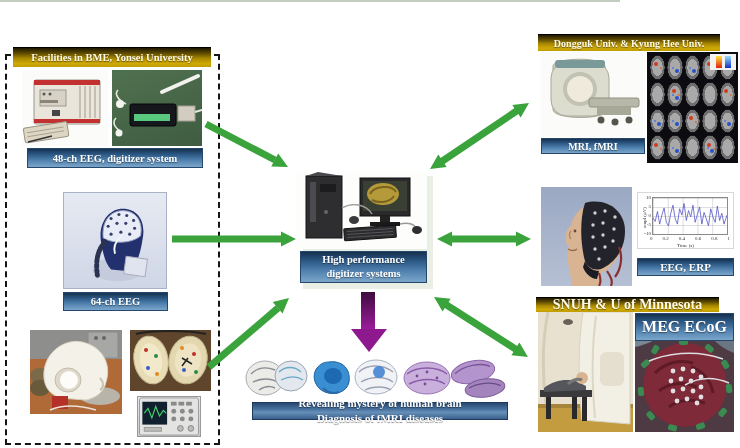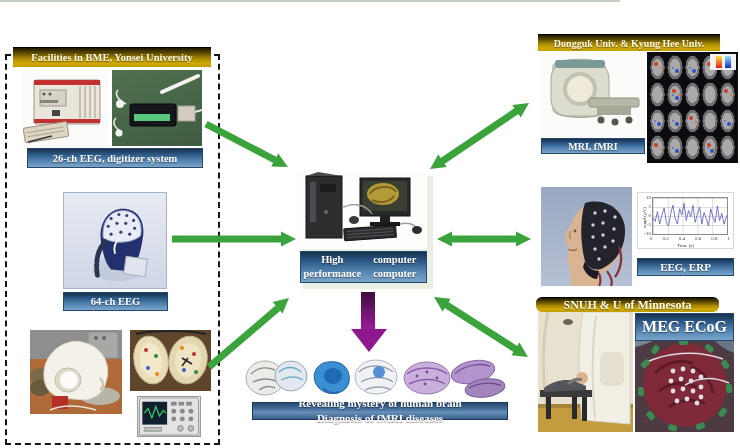--- a/index.html
+++ b/index.html
@@ -116,21 +116,21 @@
       <path d="M10,62 C2,58 0,52 4,48" stroke="#e8e8e2" stroke-width="1.6" fill="none"></path>
       <circle cx="7" cy="63" r="3.5" fill="#f4f4ee"></circle>
       <rect x="18" y="34" width="46" height="22" rx="2" fill="#15171c" stroke="#060708"></rect>
       <rect x="22" y="44" width="36" height="7" fill="#57c87e"></rect>
       <rect x="66" y="36" width="17" height="15" fill="#d2cdc0" stroke="#a39e8f"></rect>
       <path d="M83,42 L90,40" stroke="#e8e8e2" stroke-width="2"></path>
     </svg>
   </div>
 
   <div class="abs banner blue" style="left:27px;top:148px;width:176px;height:20px;font-size:10.5px;">
-    <span class="line">26-ch EEG, digitizer system</span>
+    <span class="line">48-ch EEG, digitizer system</span>
   </div>
 
   <div class="abs photo ph-64" style="left:63px;top:192px;width:104px;height:97px;">
     <svg viewBox="0 0 104 97">
       <ellipse cx="55" cy="78" rx="26" ry="12" fill="#c3cbdc"></ellipse>
       <path d="M38,52 C34,30 46,16 60,16 C76,16 84,30 80,48 C78,62 74,74 66,80 L48,78 C42,72 40,62 38,52 Z" fill="#23306e"></path>
       <path d="M40,46 C38,28 48,18 60,18 C74,18 81,30 78,44 C68,52 50,52 40,46 Z" fill="#e8ecf6" stroke="#9aa4c0"></path>
       <g fill="#39406e">
         <circle cx="48" cy="26" r="1.6"></circle>
           <circle cx="56" cy="22" r="1.6"></circle>
@@ -242,23 +242,23 @@
             <line x1="51" y1="61" x2="97" y2="61"></line>
             <line x1="51" y1="64" x2="97" y2="64"></line>
           </g>
       </g>
       <ellipse cx="58" cy="48" rx="5" ry="4" fill="#3a3a3e"></ellipse>
       <path d="M46,36 C56,30 70,32 76,42 M104,52 C112,50 118,52 120,56" stroke="#9a9a96" stroke-width="1.4" fill="none"></path>
       <ellipse cx="121" cy="58" rx="5" ry="4" fill="#2e2e30"></ellipse>
     </svg>
   </div>
 
-  <div class="abs banner blue" style="left:300px;top:251px;width:127px;height:32px;font-size:10.5px;flex-direction:row;line-height:14px;">
+  <div class="abs banner blue" style="left:300px;top:251px;width:127px;height:32px;font-size:10.5px;flex-direction:column;line-height:14px;">
     <span class="line">High performance</span>
-    <span class="line">computer computer</span>
+    <span class="line">digitizer systems</span>
   </div>
 
   <div class="abs banner gold" style="left:538px;top:34px;width:182px;height:17px;font-size:10px;">
     <span class="line">Dongguk Univ. &amp; Kyung Hee Univ.</span>
   </div>
 
   <div class="abs photo" style="left:541px;top:52px;width:104px;height:85px;background:#fbfbfa;">
     <svg viewBox="0 0 104 85">
       <path d="M12,14 C12,6 60,4 64,14 L66,58 C66,68 14,68 12,58 Z" fill="#cfcfc2" stroke="#a8a89a"></path>
       <rect x="10" y="10" width="58" height="54" rx="16" fill="#dcdccf" stroke="#a8a89a"></rect>
@@ -355,21 +355,21 @@
       <span>0.8</span>
       <span>1</span>
     </div>
     <div class="erp-xlabel">Time (s)</div>
   </div>
 
   <div class="abs banner blue" style="left:637px;top:258px;width:97px;height:18px;font-size:11px;">
     <span class="line">EEG, ERP</span>
   </div>
 
-  <div class="abs banner gold" style="left:536px;top:297px;width:183px;height:15px;font-size:12px;border-radius:6px;">
+  <div class="abs banner gold" style="left:536px;top:297px;width:183px;height:15px;font-size:14px;">
     <span class="line">SNUH &amp; U of Minnesota</span>
   </div>
 
   <div class="abs photo" style="left:538px;top:312px;width:95px;height:120px;background:#e9e1cf;">
     <svg viewBox="0 0 95 120">
       <rect x="0" y="96" width="95" height="24" fill="#c29c3e"></rect>
       <rect x="0" y="92" width="95" height="4" fill="#a8843a"></rect>
       <path d="M10,0 C4,30 4,60 8,92" stroke="#d6cdb8" stroke-width="3" fill="none"></path>
       <ellipse cx="30" cy="10" rx="5" ry="3" fill="#6a6156"></ellipse>
       <ellipse cx="62" cy="14" rx="4" ry="2.5" fill="#6a6156"></ellipse>

